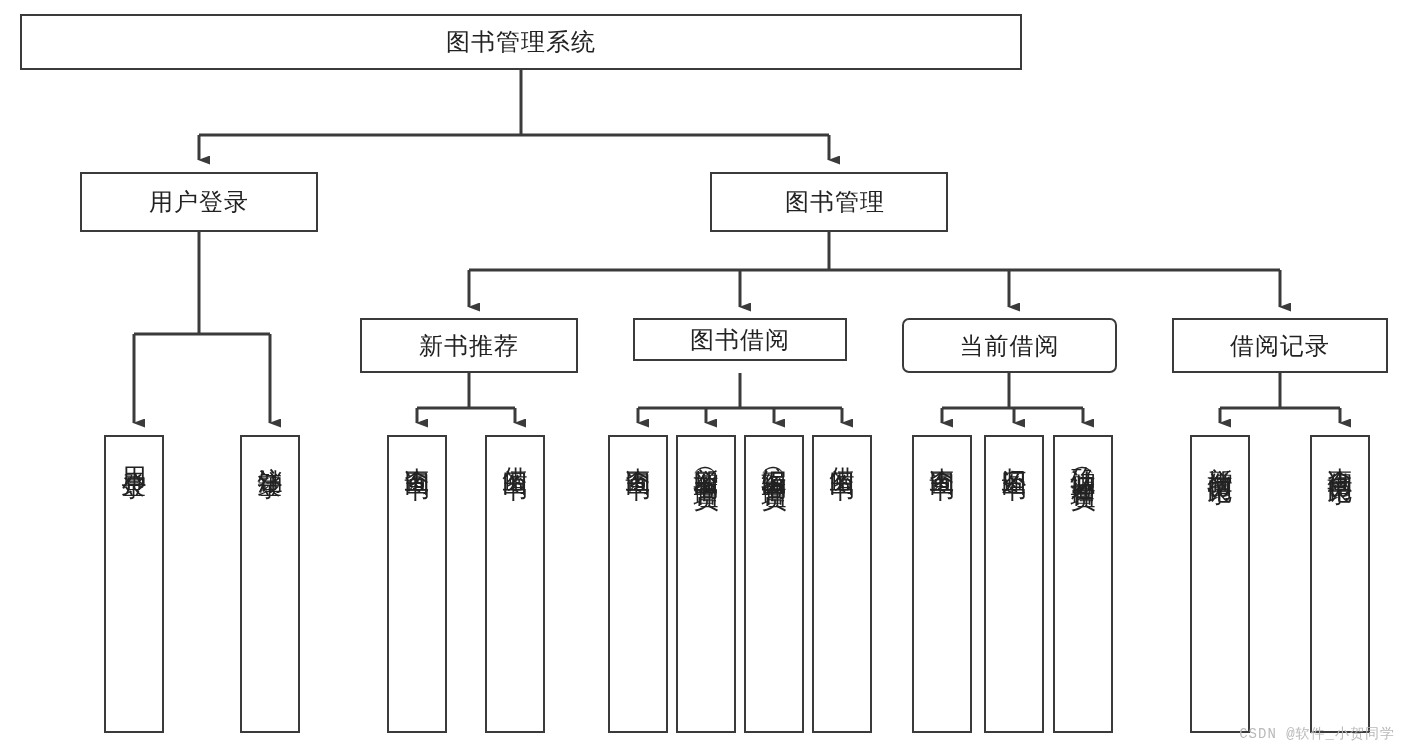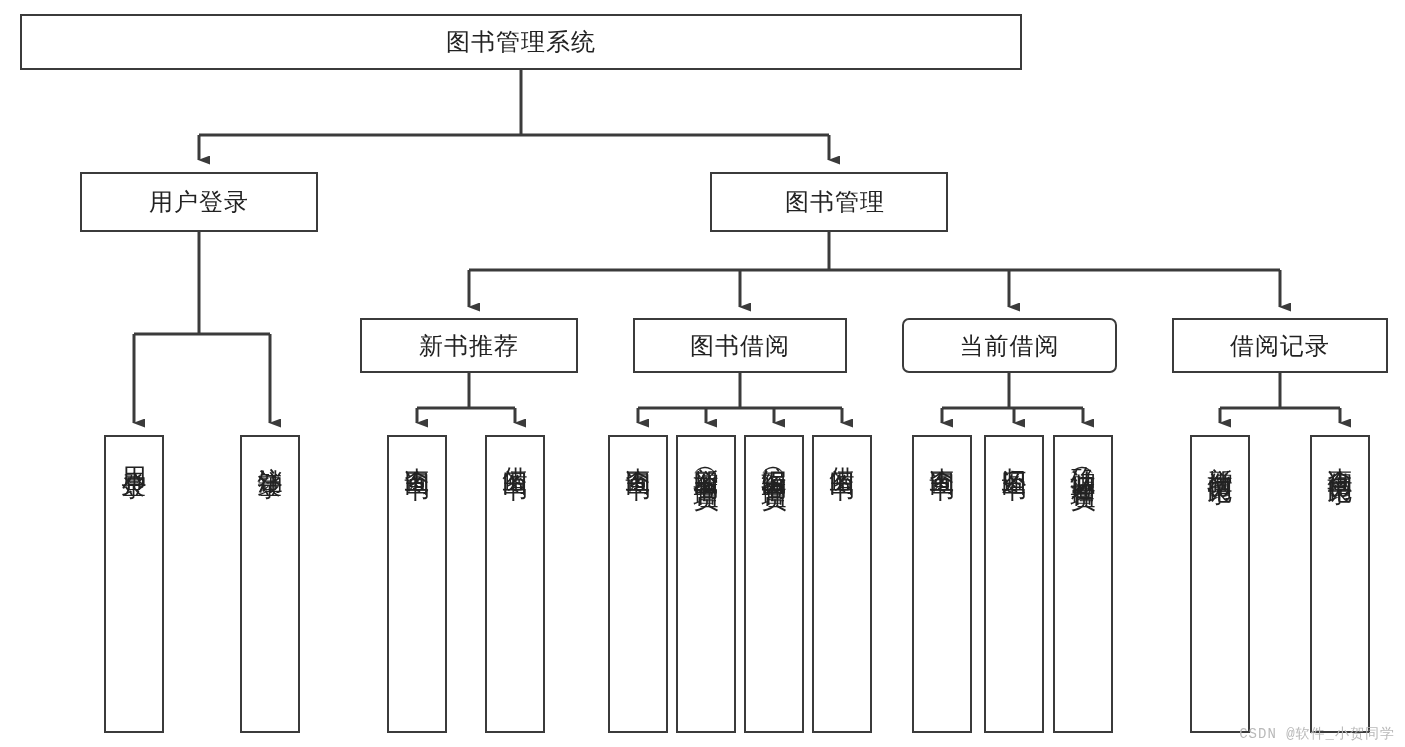--- a/index.html
+++ b/index.html
@@ -132,21 +132,21 @@
   <div class="node horiz" style="left:80px;top:172px;width:238px;height:60px;">
     <span>用户登录</span>
   </div>
   <div class="node horiz" style="left:710px;top:172px;width:238px;height:60px;padding-left:12px;">
     <span>图书管理</span>
   </div>
 
   <div class="node horiz" style="left:360px;top:318px;width:218px;height:55px;">
     <span>新书推荐</span>
   </div>
-  <div class="node horiz" style="left:633px;top:318px;width:214px;height:55px;">
+  <div class="node horiz" style="left:633px;top:318px;width:214px;height:43px;">
     <span>图书借阅</span>
   </div>
   <div class="node horiz" style="left:902px;top:318px;width:215px;height:55px;border-radius:7px;">
     <span>当前借阅</span>
   </div>
   <div class="node horiz" style="left:1172px;top:318px;width:216px;height:55px;">
     <span>借阅记录</span>
   </div>
 
   <div class="node vert" style="left:104px;top:435px;width:60px;height:298px;">

